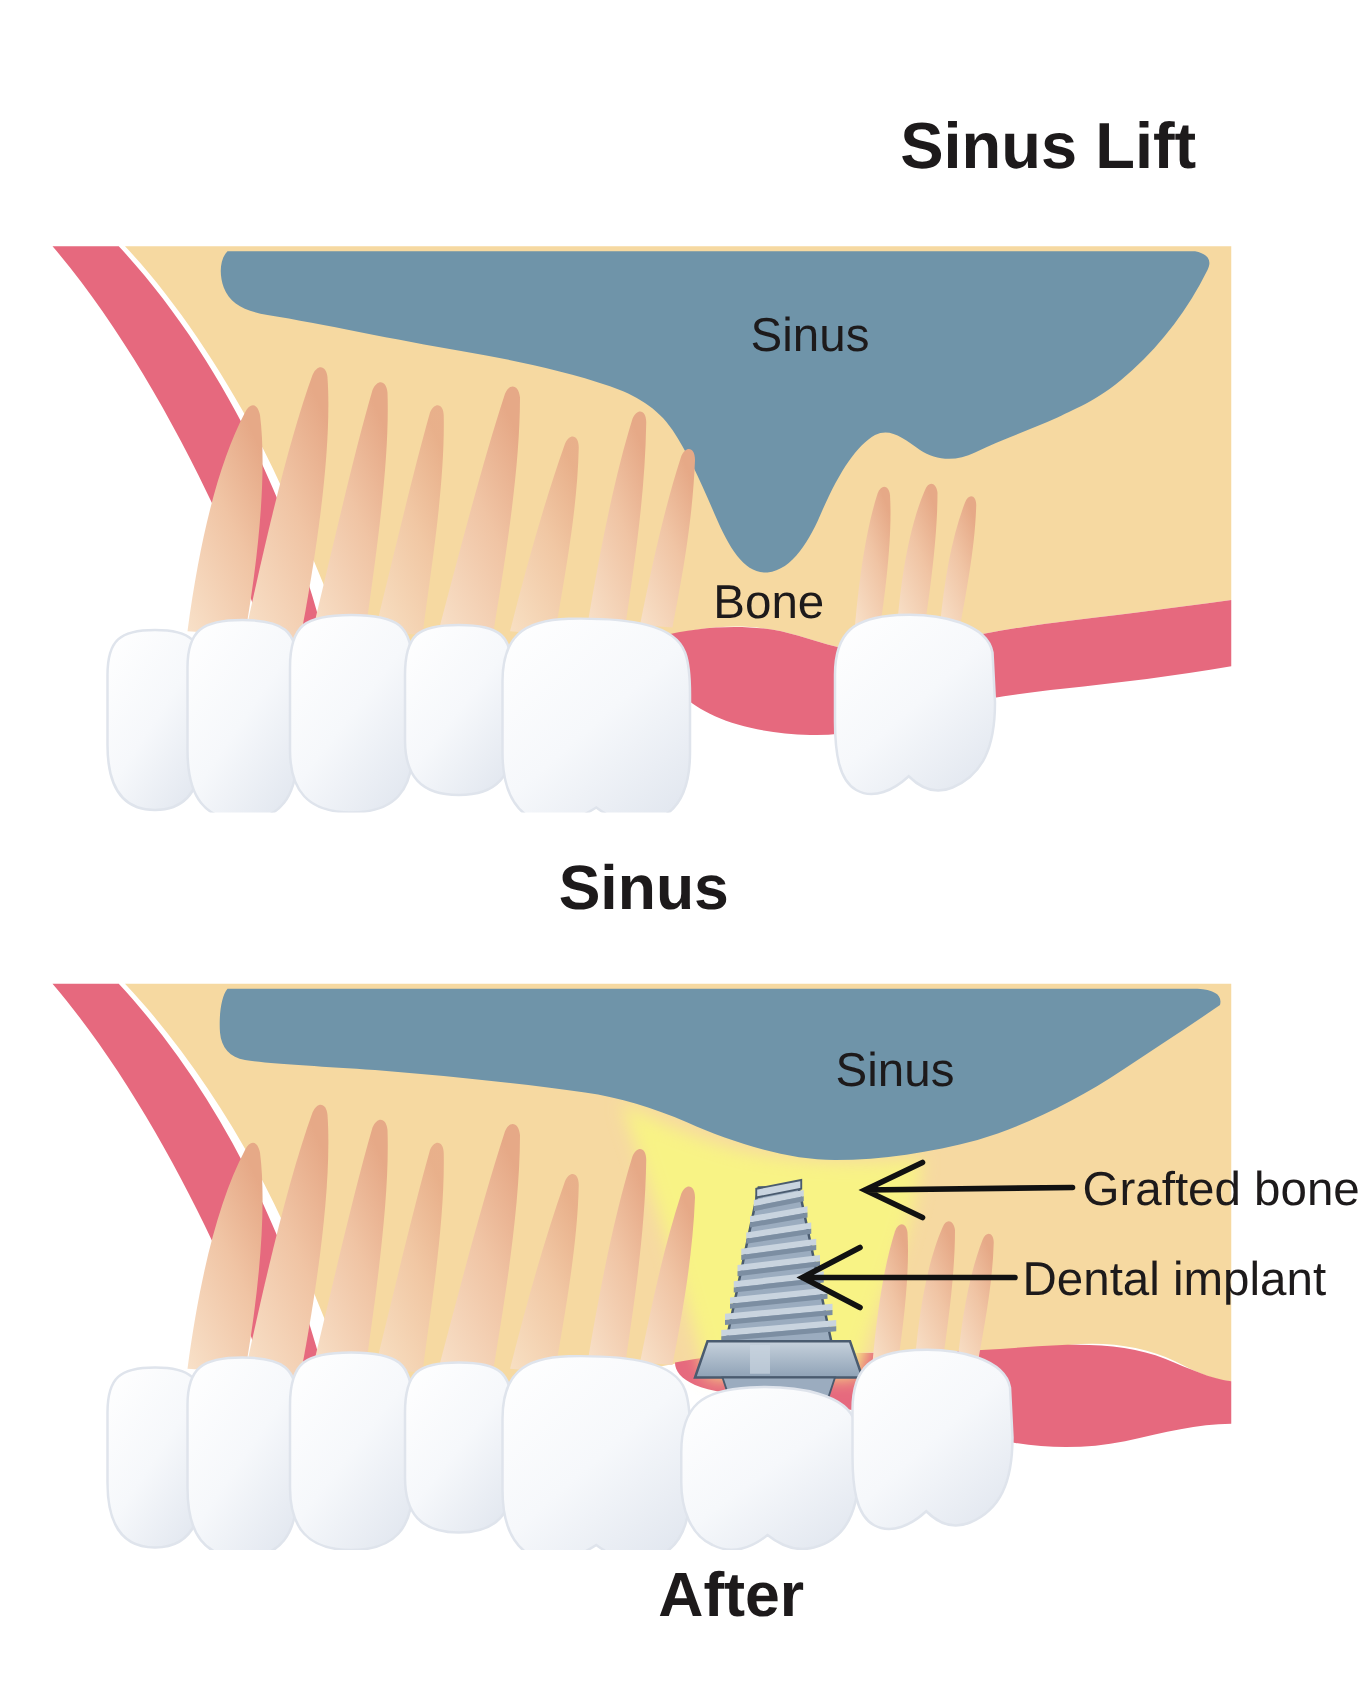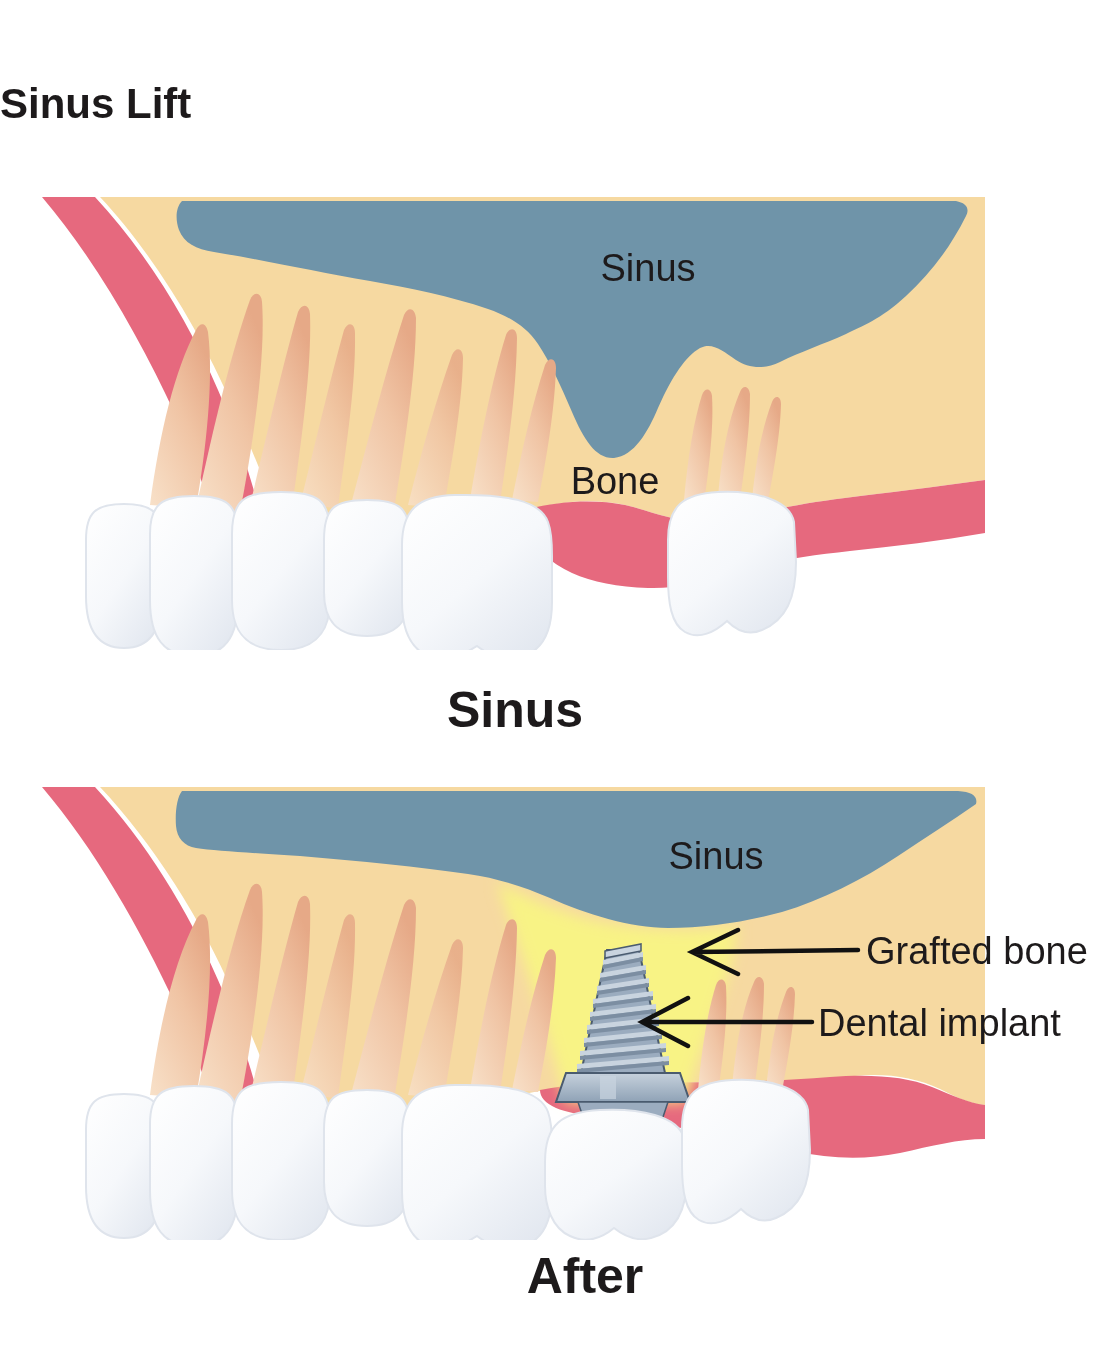--- a/index.html
+++ b/index.html
@@ -4,22 +4,22 @@
 <style>
   :root{
     --background:#FFFFFF; --bone:#F6D9A1; --sinus:#6F94A9; --gum:#E6697E;
     --graft:#F8F385; --tooth-shade:#E6EAF2; --implant-light:#C9D4DF;
     --implant-mid:#9BACBF; --implant-dark:#7C8EA2; --implant-outline:#4A5B6F;
     --text:#1D1A1B; --arrow:#111111;
   }
   html,body{margin:0;padding:0;background:var(--background,#fff);}
   .page{position:relative;width:1097px;height:1349px;background:var(--background,#fff);
         font-family:"Liberation Sans",sans-serif;overflow:hidden;}
-  .title{position:absolute;top:52px;left:0;width:957px;text-align:left;
-         font-size:42px;font-weight:bold;color:var(--text,#1d1a1b);letter-spacing:0px;}
+  .title{position:absolute;top:52px;left:0;width:957px;text-align:right;
+         font-size:52px;font-weight:bold;color:var(--text,#1d1a1b);letter-spacing:0px;}
   .caption{position:absolute;text-align:center;font-size:50px;font-weight:bold;color:var(--text,#1d1a1b);}
   .caption.before{top:681px;left:0;width:1030px;}
   .caption.after{top:1247px;left:0;width:1090px;margin-left:40px;}
   svg.figure{position:absolute;left:0;width:1097px;height:465px;display:block;}
   svg.figure.before{top:185px;}
   svg.figure.after{top:775px;}
   .bone-fill{fill:var(--bone,#F6D9A1);}
   .sinus-fill{fill:var(--sinus,#6F94A9);}
   .gum-fill{fill:var(--gum,#E6697E);}
   .graft-fill{fill:var(--graft,#F8F385);}

